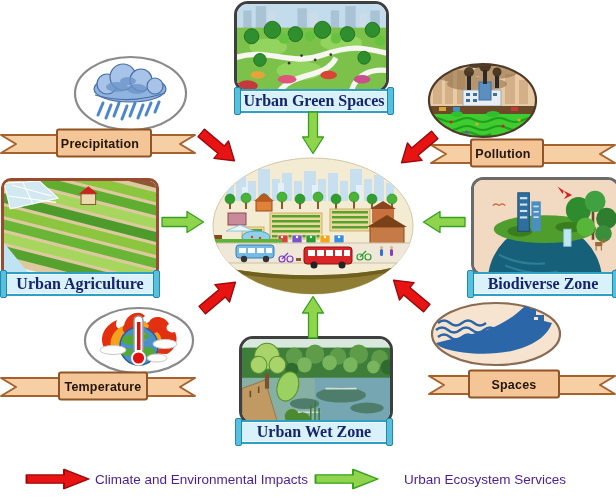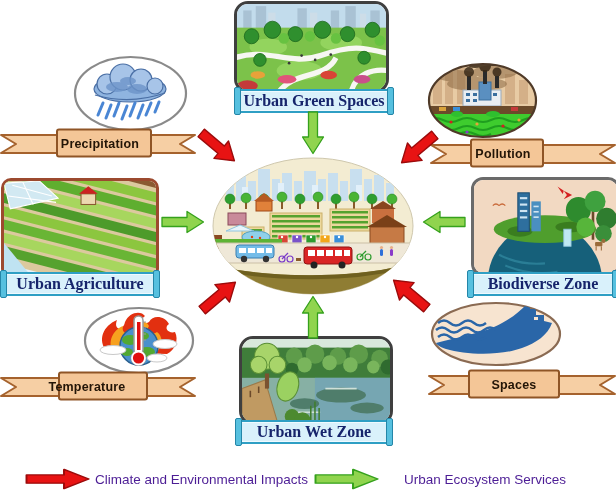--- a/index.html
+++ b/index.html
@@ -471,21 +471,21 @@
         <line x1="60" y1="28" x2="63" y2="28"></line>
         <line x1="60" y1="34" x2="63" y2="34"></line>
       </g>
     <rect x="54" y="16" width="3.5" height="28" fill="#e01010"></rect>
     <circle cx="55.5" cy="52" r="6.5" fill="#e01010" stroke="#ffffff" stroke-width="1.8"></circle>
   </svg>
   <svg class="abs" style="left:0px;top:371px;" width="196" height="32" viewBox="0 0 196 32">
     <path d="M1,7 H195 L180,16 L195,25 H1 L16,16 Z" fill="#f6cfa4" stroke="#a5622d" stroke-width="2" stroke-linejoin="round"></path>
     <rect x="59" y="1.5" width="88" height="27" rx="2" fill="#f4c697" stroke="#8f5526" stroke-width="2"></rect>
   </svg>
-  <div class="ribbon-text" style="left:43px;top:373px;width:88px;height:27px;">
+  <div class="ribbon-text" style="left:59px;top:373px;width:88px;height:27px;">
     <span>Temperature</span>
   </div>
 
   <div class="tile dark" style="left:239px;top:336px;width:148px;height:83px;">
     <svg width="100%" height="100%" viewBox="0 0 142 77" preserveAspectRatio="none">
       <rect x="0" y="0" width="142" height="14" fill="#d8e8dc"></rect>
       <rect x="0" y="8" width="142" height="30" fill="#3f7d3a"></rect>
       <g fill="#5e9c4a">
           <circle cx="50" cy="16" r="8"></circle>
           <circle cx="70" cy="14" r="9"></circle>

